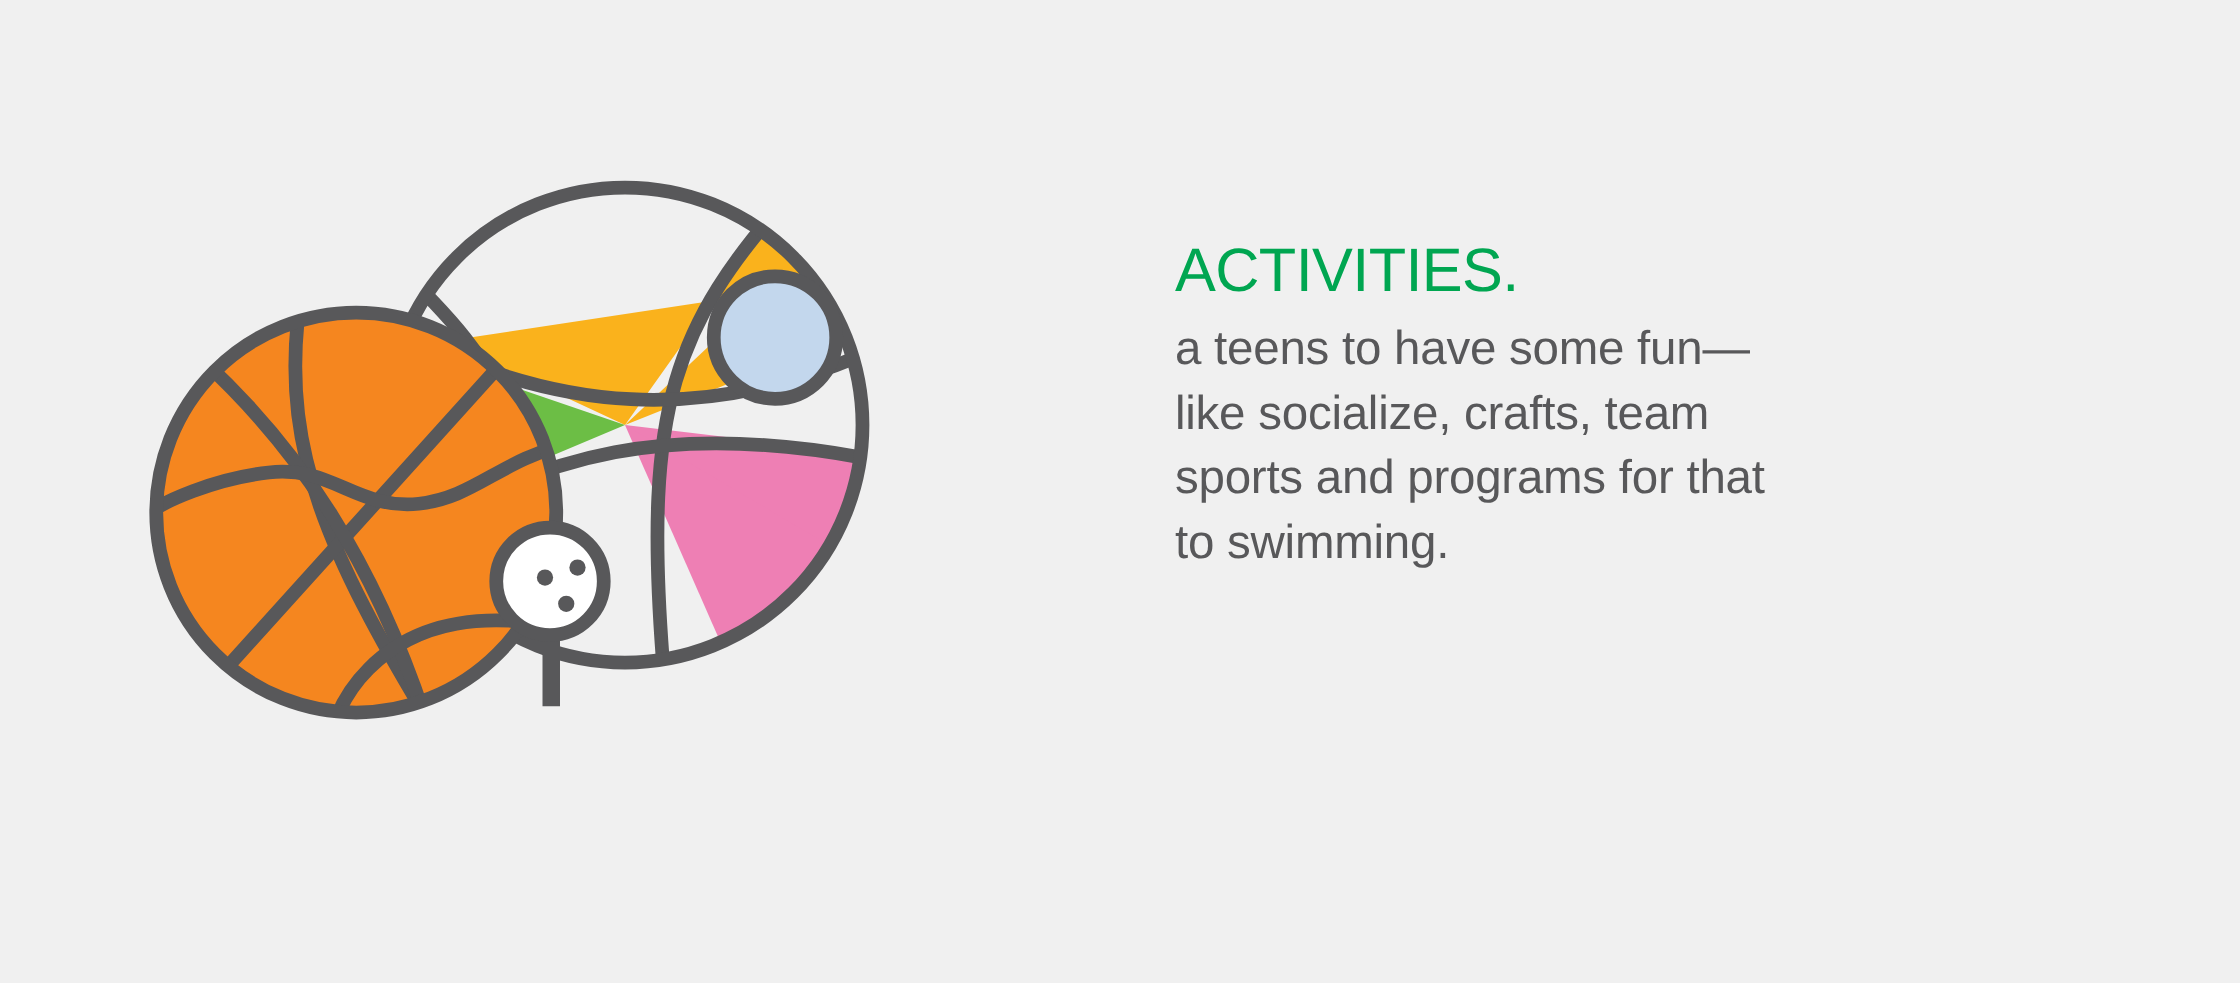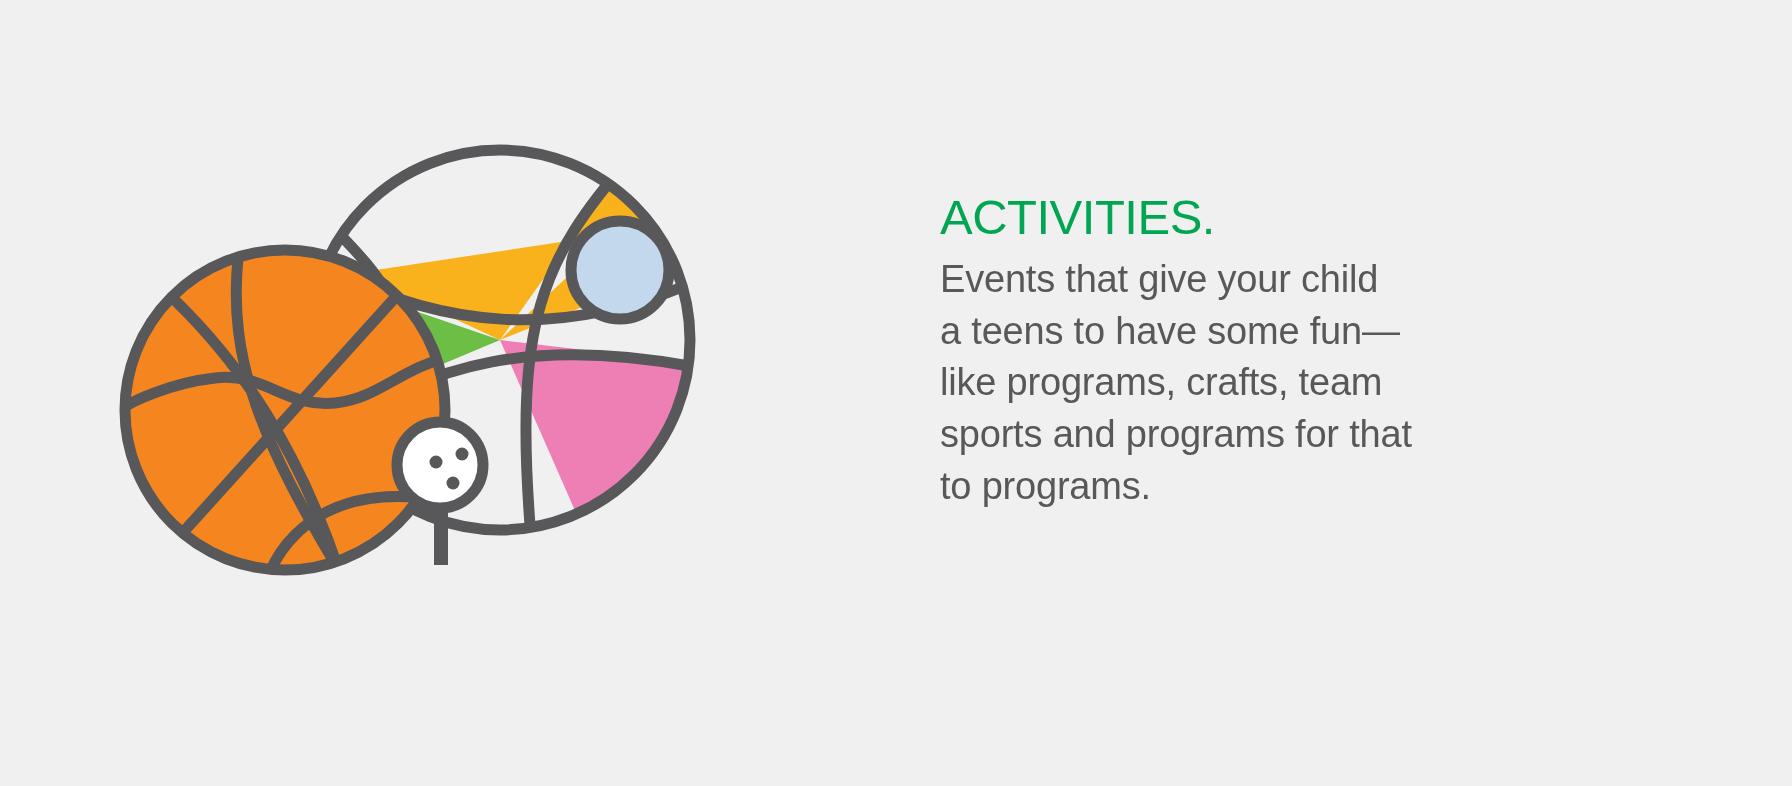--- a/index.html
+++ b/index.html
@@ -136,21 +136,20 @@
         <circle cx="326" cy="352" r="6.5" fill="#58585a"></circle>
         <circle cx="352" cy="344" r="6.5" fill="#58585a"></circle>
         <circle cx="343" cy="373" r="6.5" fill="#58585a"></circle>
       </g>
     </svg>
   </div>
 
   <div class="copy-block">
     <h1 class="headline">ACTIVITIES.</h1>
     <p class="body-copy">
-      <span class="line">Events that give your child</span>
       <span class="line">a teens to have some fun—</span>
-      <span class="line">like programs, crafts, team</span>
+      <span class="line">like socialize, crafts, team</span>
       <span class="line">sports and programs for that</span>
-      <span class="line">to programs.</span>
+      <span class="line">to swimming.</span>
     </p>
   </div>
 
 </div>
 
 </body></html>

